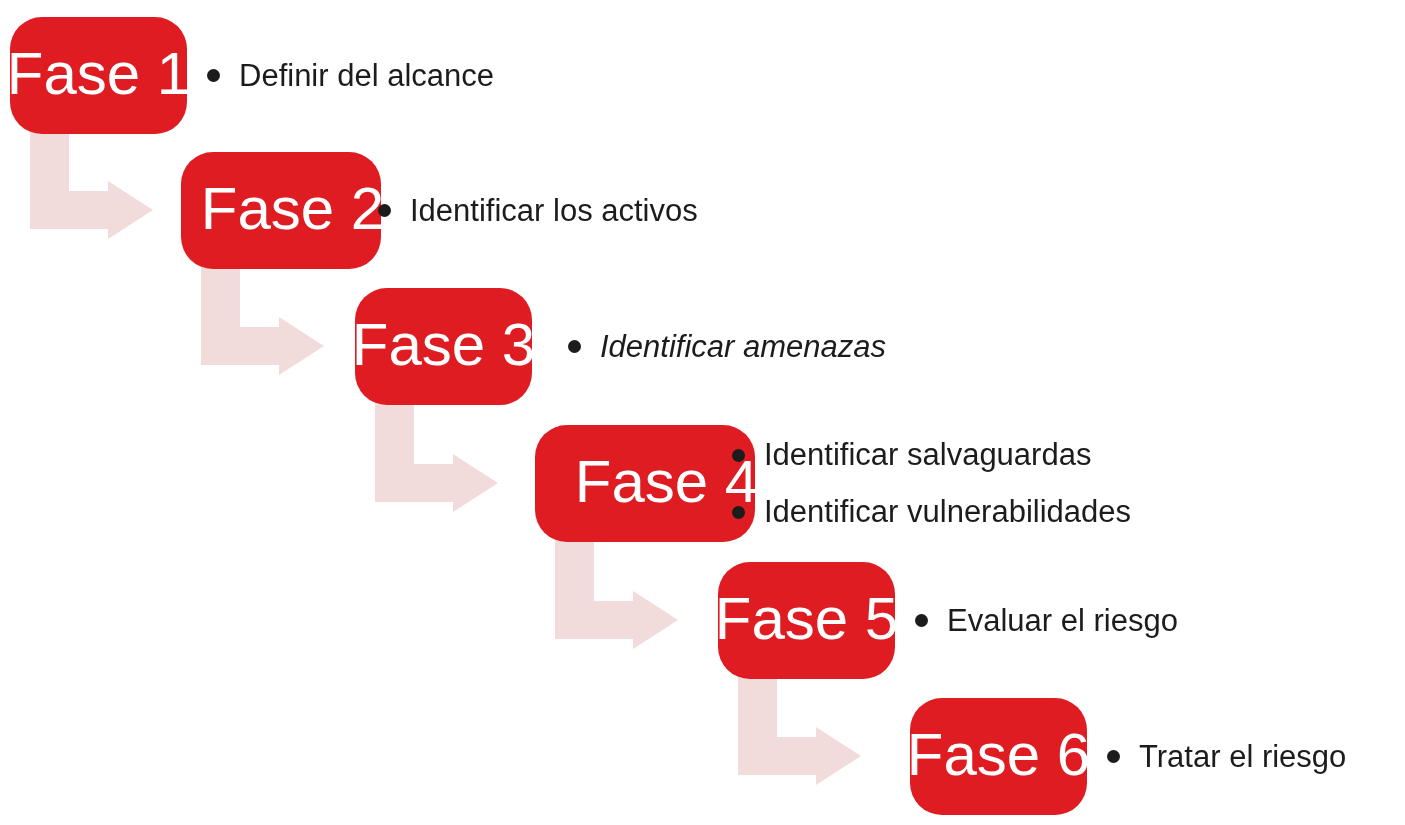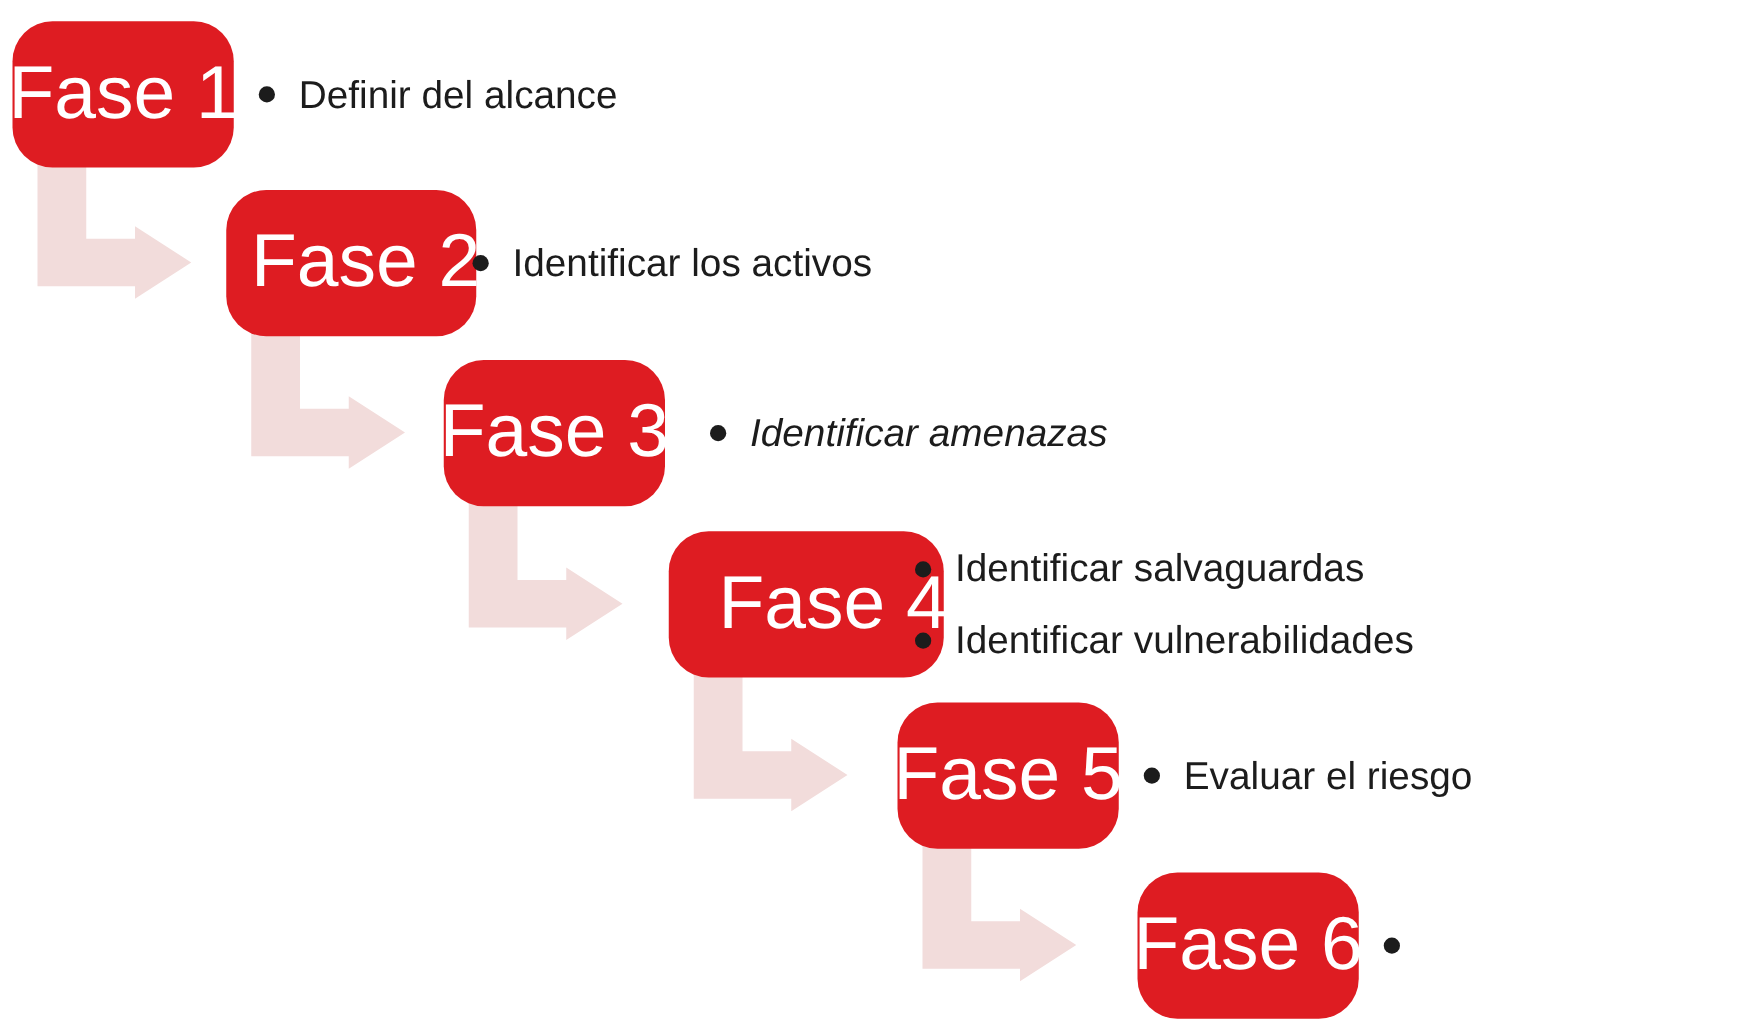--- a/index.html
+++ b/index.html
@@ -125,16 +125,17 @@
           <span class="bullet-dot"></span>
           <span>Evaluar el riesgo</span>
         </div>
       </div>
       <div class="phase-box" style="left: 910px; top: 698px;">
         <span class="phase-label">Fase 6</span>
       </div>
       <div class="phase-bullets" style="left: 1107px; top: 698px;">
         <div class="bullet-line">
           <span class="bullet-dot"></span>
+          <span>Tratar el riesgo</span>
         </div>
       </div>
     </div>
 </div>
 
 </body></html>

